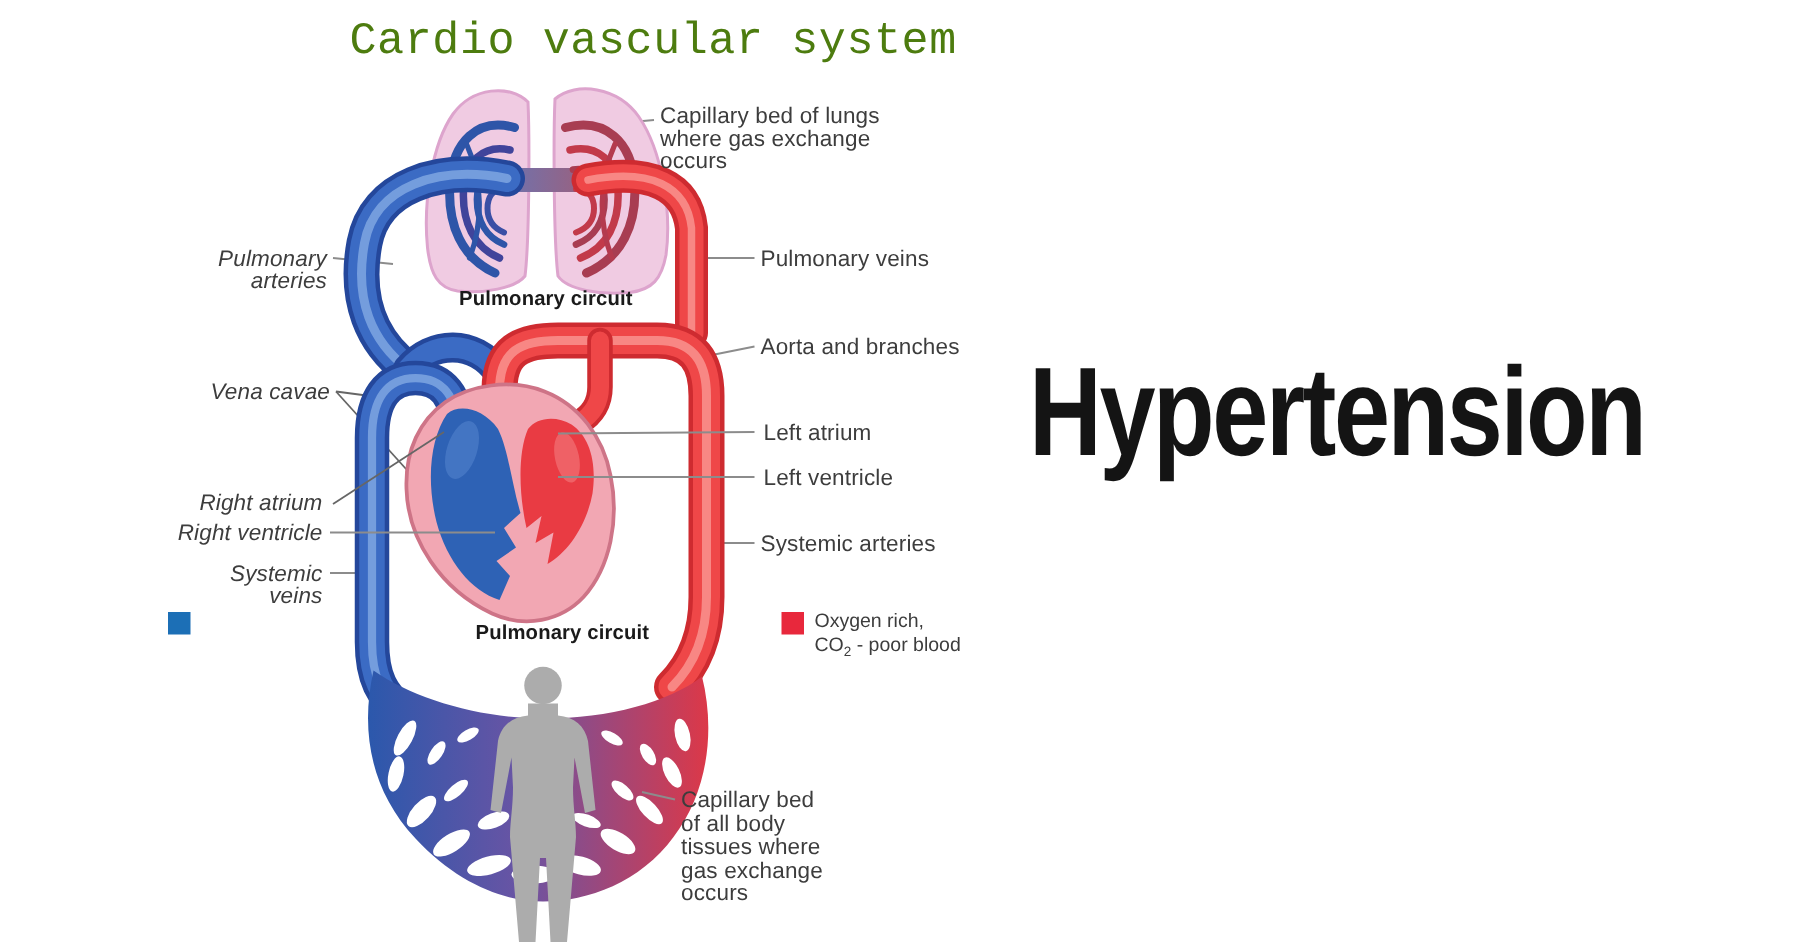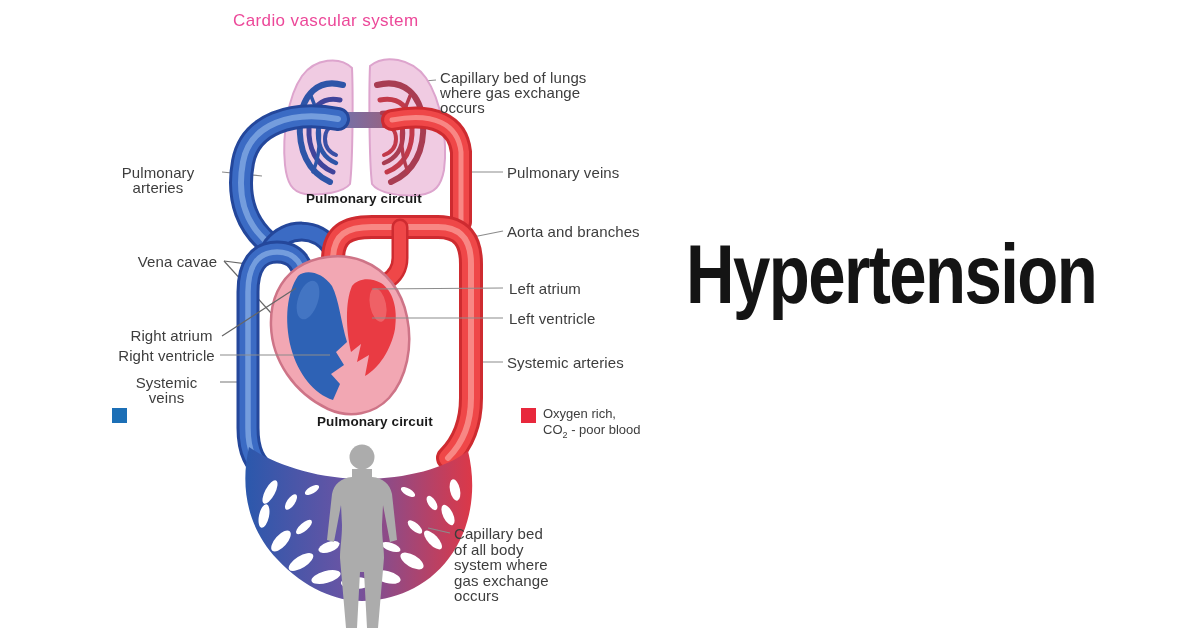--- a/index.html
+++ b/index.html
@@ -6,25 +6,26 @@
   body{
     width:1200px;height:630px;position:relative;overflow:hidden;
     background:#ffffff;
     font-family:"Liberation Sans","DejaVu Sans",sans-serif;
   }
   #diagram-svg{position:absolute;left:0;top:0;}
   .lbl{
     position:absolute;font-size:15px;line-height:15px;color:#3d3d3d;
     letter-spacing:.1px;
   }
-  .lbl.right{text-align:center;}
+  .lbl.right{text-align:right;font-style:italic;}
   .lbl.bold{font-weight:bold;color:#1a1a1a;font-size:13.5px;}
   .title{
-    position:absolute;left:233px;top:11px;font-size:17px;color:#ec4899;
+    position:absolute;left:233px;top:11px;font-size:30px;color:#4d7c0f;
     letter-spacing:.4px;
+    font-family:Liberation Mono, monospace;
   }
   .headline{
     position:absolute;left:686px;top:226px;
     font-size:84px;font-weight:bold;color:#141414;letter-spacing:-2px;
     transform:scaleX(.80);transform-origin:left center;white-space:nowrap;
   }
   .legend{position:absolute;display:flex;gap:7px;}
   .legend .swatch{width:15px;height:15px;margin-top:2px;flex:0 0 auto;}
   .legend .txt{font-size:13px;line-height:15.5px;color:#3d3d3d;}
   .legend sub{font-size:9px;}
@@ -182,21 +183,21 @@
 <div class="lbl right" style="left:128px;top:328px;width:87px;">Right atrium</div>
 
 <div class="lbl right" style="left:118px;top:348px;width:97px;">Right ventricle</div>
 
 <div class="lbl right" style="left:118px;top:375px;width:97px;">Systemic veins</div>
 
 <div class="lbl" style="left:507px;top:355px;">Systemic arteries</div>
 
 <div class="lbl bold" style="left:317px;top:414px;">Pulmonary circuit</div>
 
-<div class="lbl" style="left:454px;top:526px;width:100px;line-height:15.5px;">Capillary bed of all body system where gas exchange occurs</div>
+<div class="lbl" style="left:454px;top:526px;width:100px;line-height:15.5px;">Capillary bed of all body tissues where gas exchange occurs</div>
 
 <div class="legend legend-left">
   <div class="swatch" style="background-color: rgb(28, 111, 182);"></div>
 </div>
 
 <div class="legend legend-right">
   <div class="swatch" style="background-color: rgb(232, 40, 60);"></div>
   <div class="txt">
     <div>Oxygen rich,</div>
     <div><span>CO</span><sub>2</sub><span> - poor blood</span></div>

